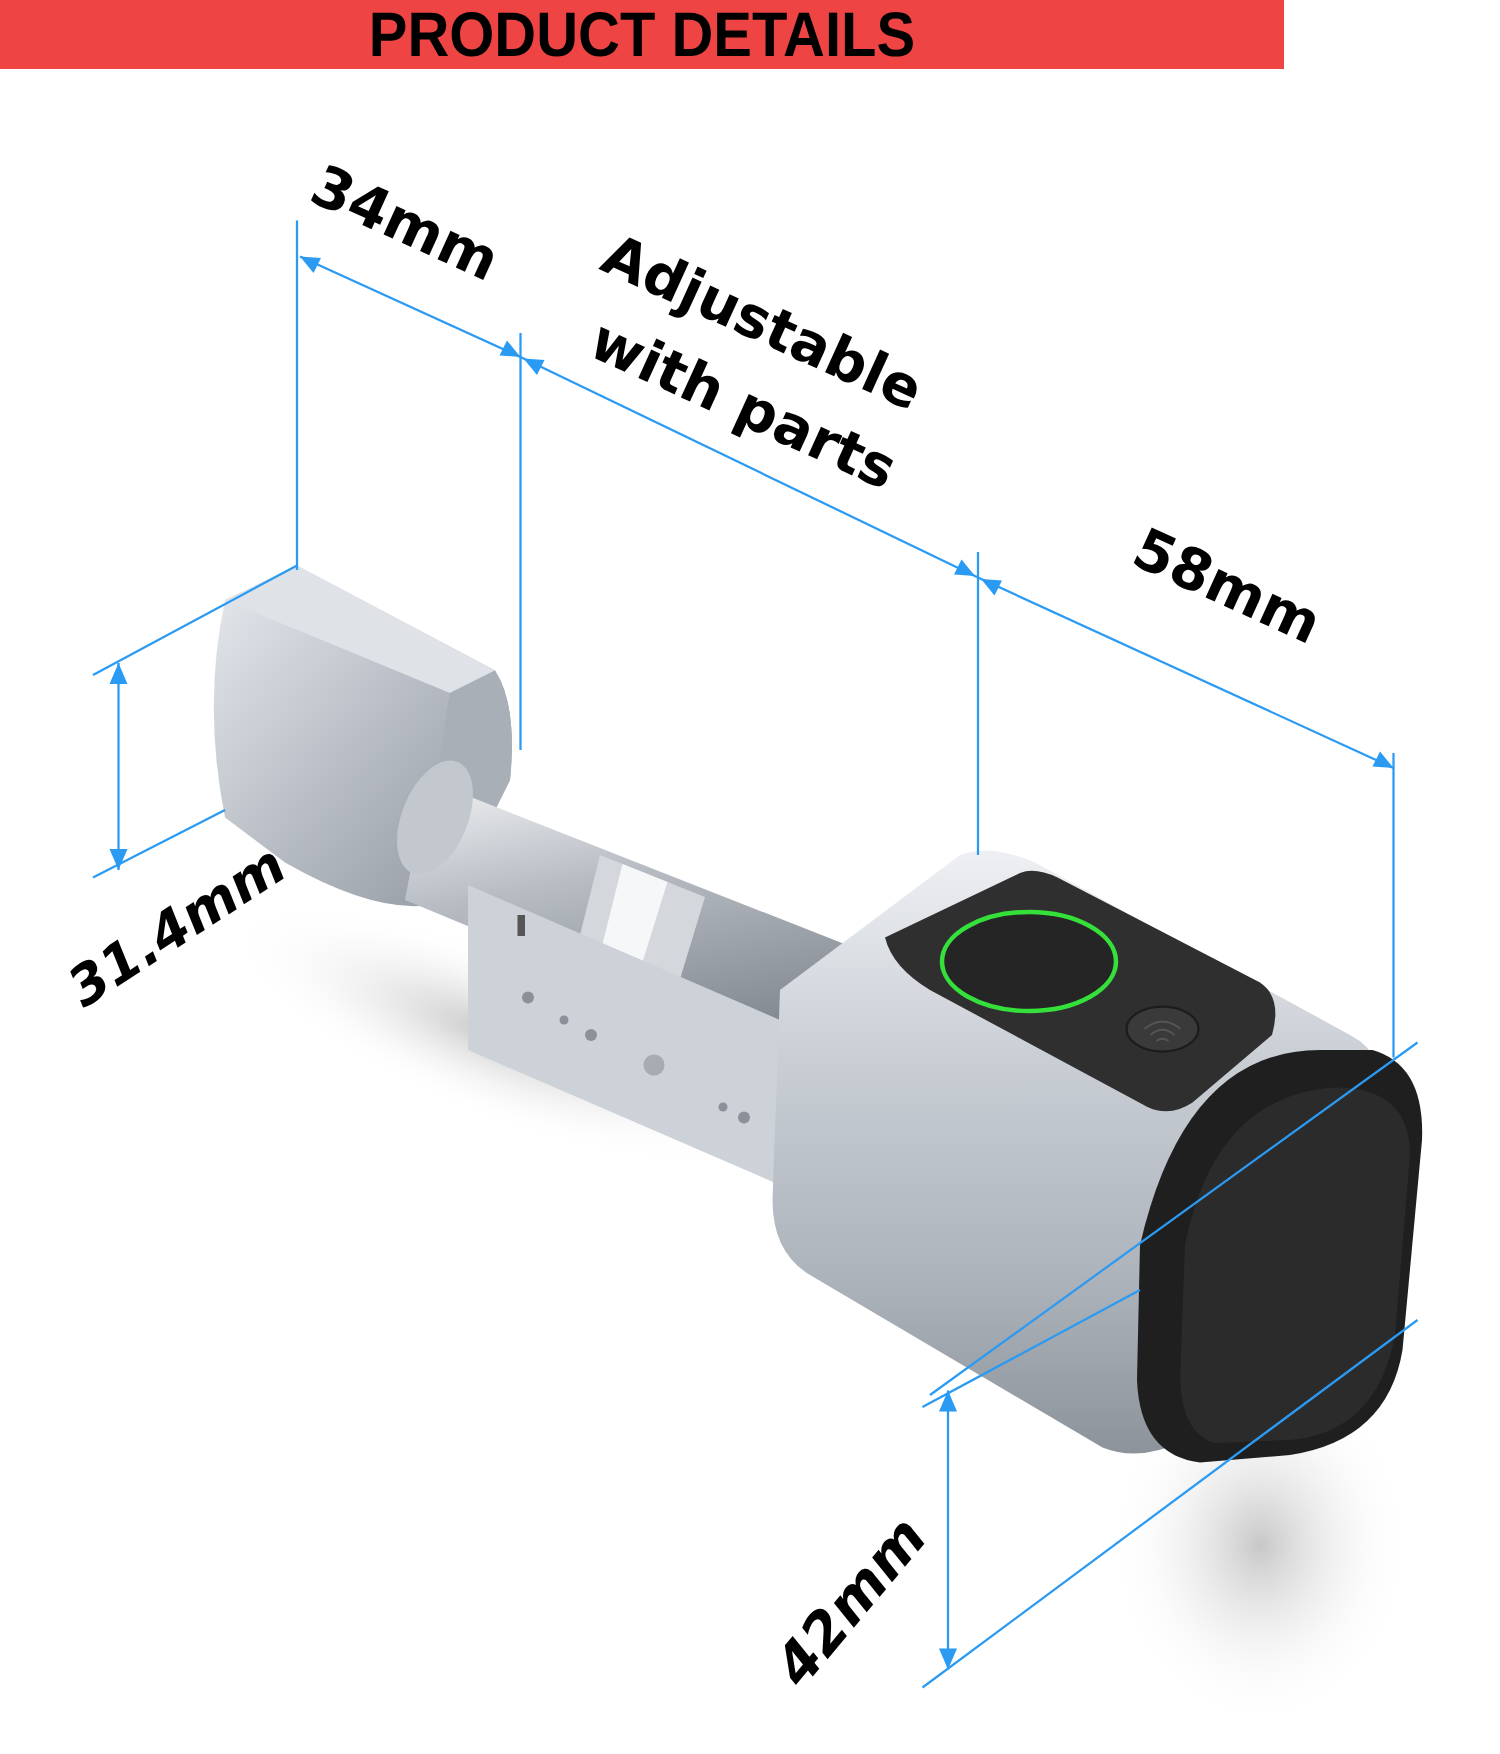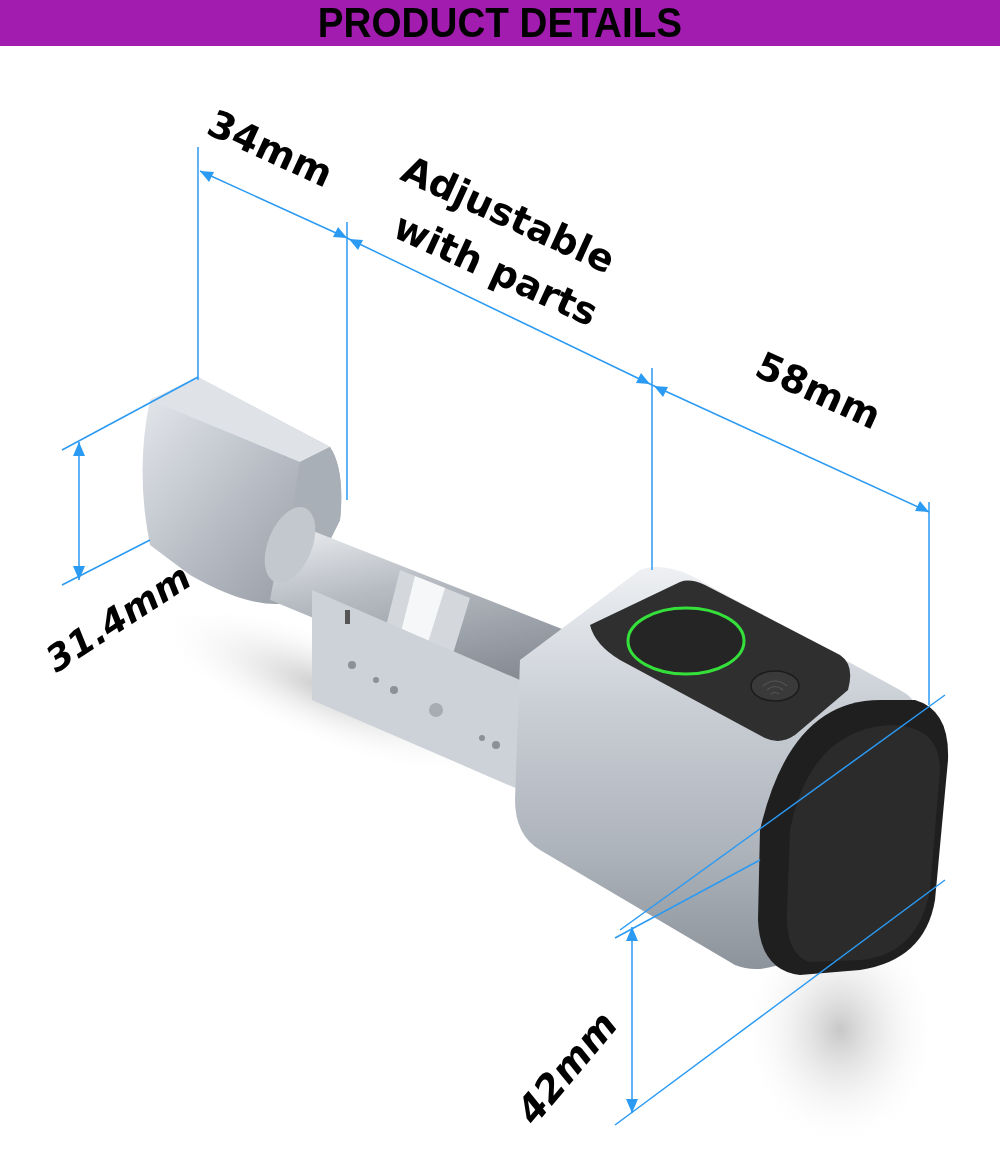--- a/index.html
+++ b/index.html
@@ -1,18 +1,18 @@
 <!DOCTYPE html>
 <html><head>
 <meta charset="utf-8">
 <style>
   html, body { margin:0; padding:0; }
   body { width:1000px; height:1169px; background:#ffffff; position:relative; overflow:hidden;
          font-family:"DejaVu Sans", sans-serif; }
-  .header { position:absolute; left:0; top:0; width:1000px; height:46px; background:#a21caf;
+  .header { position:absolute; left:0; top:0; width:856px; height:46px; background:#ef4444;
             display:flex; align-items:flex-end; justify-content:center; }
   .header-title { font-family:"Liberation Sans", sans-serif; font-weight:bold; font-size:42px;
                   letter-spacing:0px; color:#000; transform:scaleX(0.92); line-height:46px; }
   svg.art { position:absolute; left:0; top:0; }
   .dim-label { position:absolute; font-family:"DejaVu Sans", sans-serif; font-weight:bold;
                color:#000; white-space:nowrap; transform-origin:0 0; line-height:1; }
 </style>
 </head>
 <body>
 

